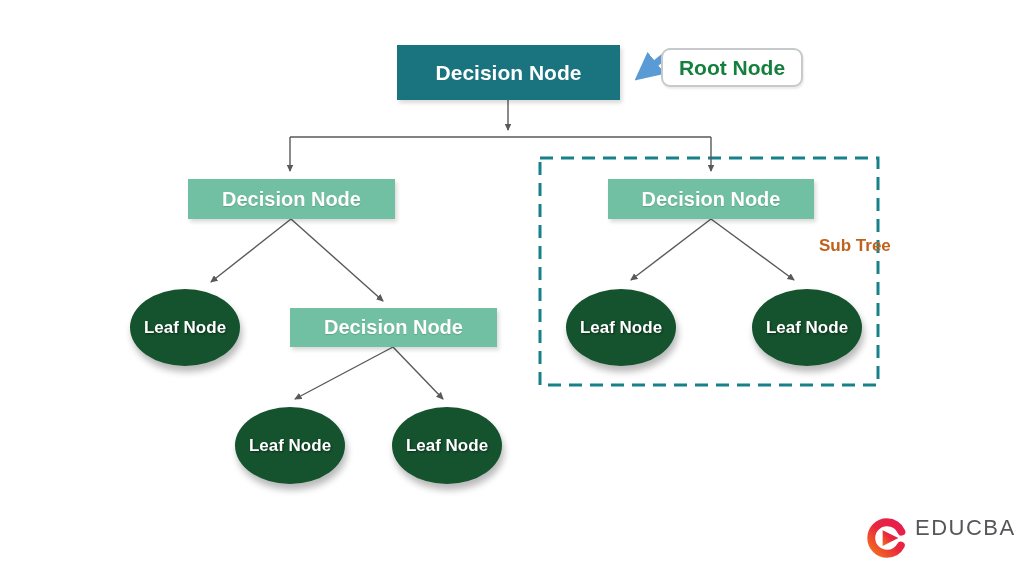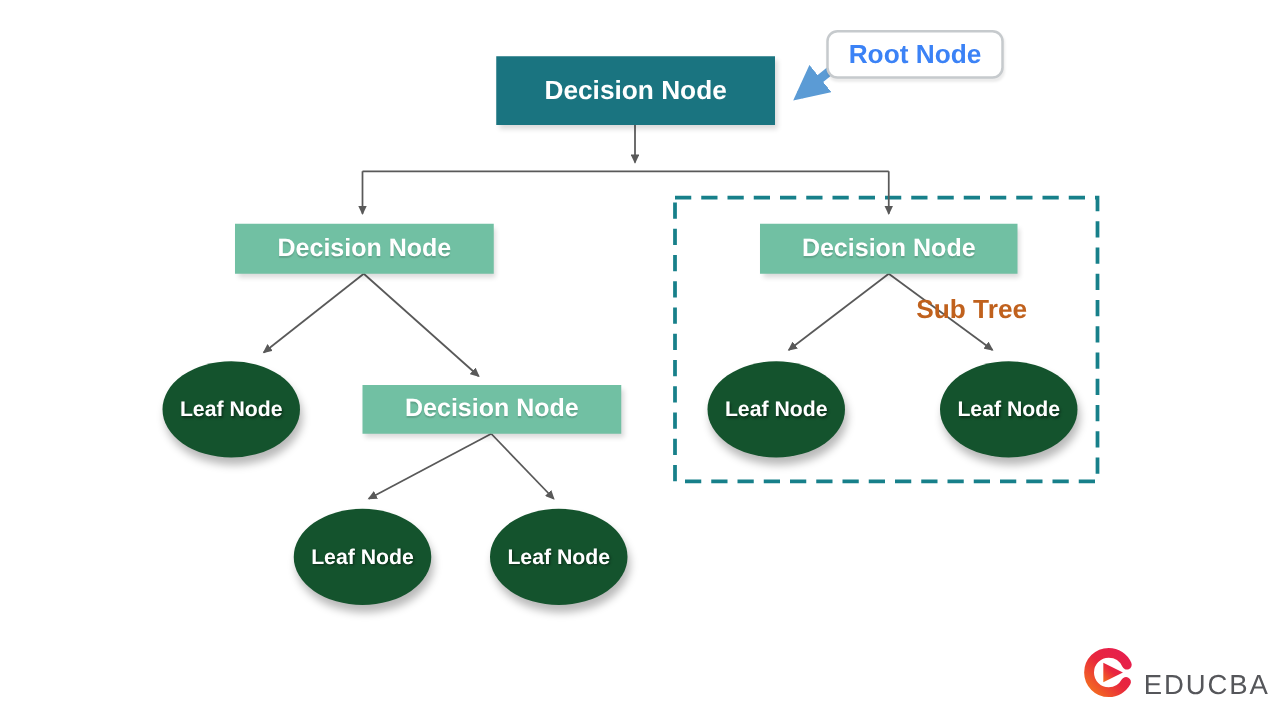--- a/index.html
+++ b/index.html
@@ -50,43 +50,43 @@
     text-shadow: 1px 1px 2px rgba(0,0,0,0.45);
     box-shadow: 2px 6px 7px rgba(0,0,0,0.28);
   }
   .node.leaf1 { left: 130px; top: 289px; }
   .node.leaf4 { left: 235px; top: 407px; }
   .node.leaf5 { left: 392px; top: 407px; }
   .node.leaf2 { left: 566px; top: 289px; }
   .node.leaf3 { left: 752px; top: 289px; }
   .callout {
     position: absolute;
-    left: 661px; top: 24px;
+    left: 661px; top: 48px;
     width: 138px; height: 35px;
     background: #ffffff;
     border: 2px solid #c6cacd;
     border-radius: 9px;
     display: flex; align-items: center; justify-content: center;
-    color: #3b82f6;
+    color: #15803d;
     font-size: 21px;
     font-weight: bold;
     box-shadow: 1px 2px 2px rgba(0,0,0,0.08);
   }
   .subtree-label {
     position: absolute;
-    left: 733px; top: 236px;
+    left: 819px; top: 236px;
     color: #c0611d;
-    font-size: 21px;
+    font-size: 17px;
     font-weight: bold;
   }
   .logo {
     position: absolute;
     left: 866px; top: 515px;
     display: flex;
-    align-items: flex-end;
+    align-items: flex-start;
     gap: 7px;
   }
   .logo-text {
     color: #55565a;
     font-size: 22px;
     letter-spacing: 1.5px;
   }
 </style>
 </head>
 <body>

